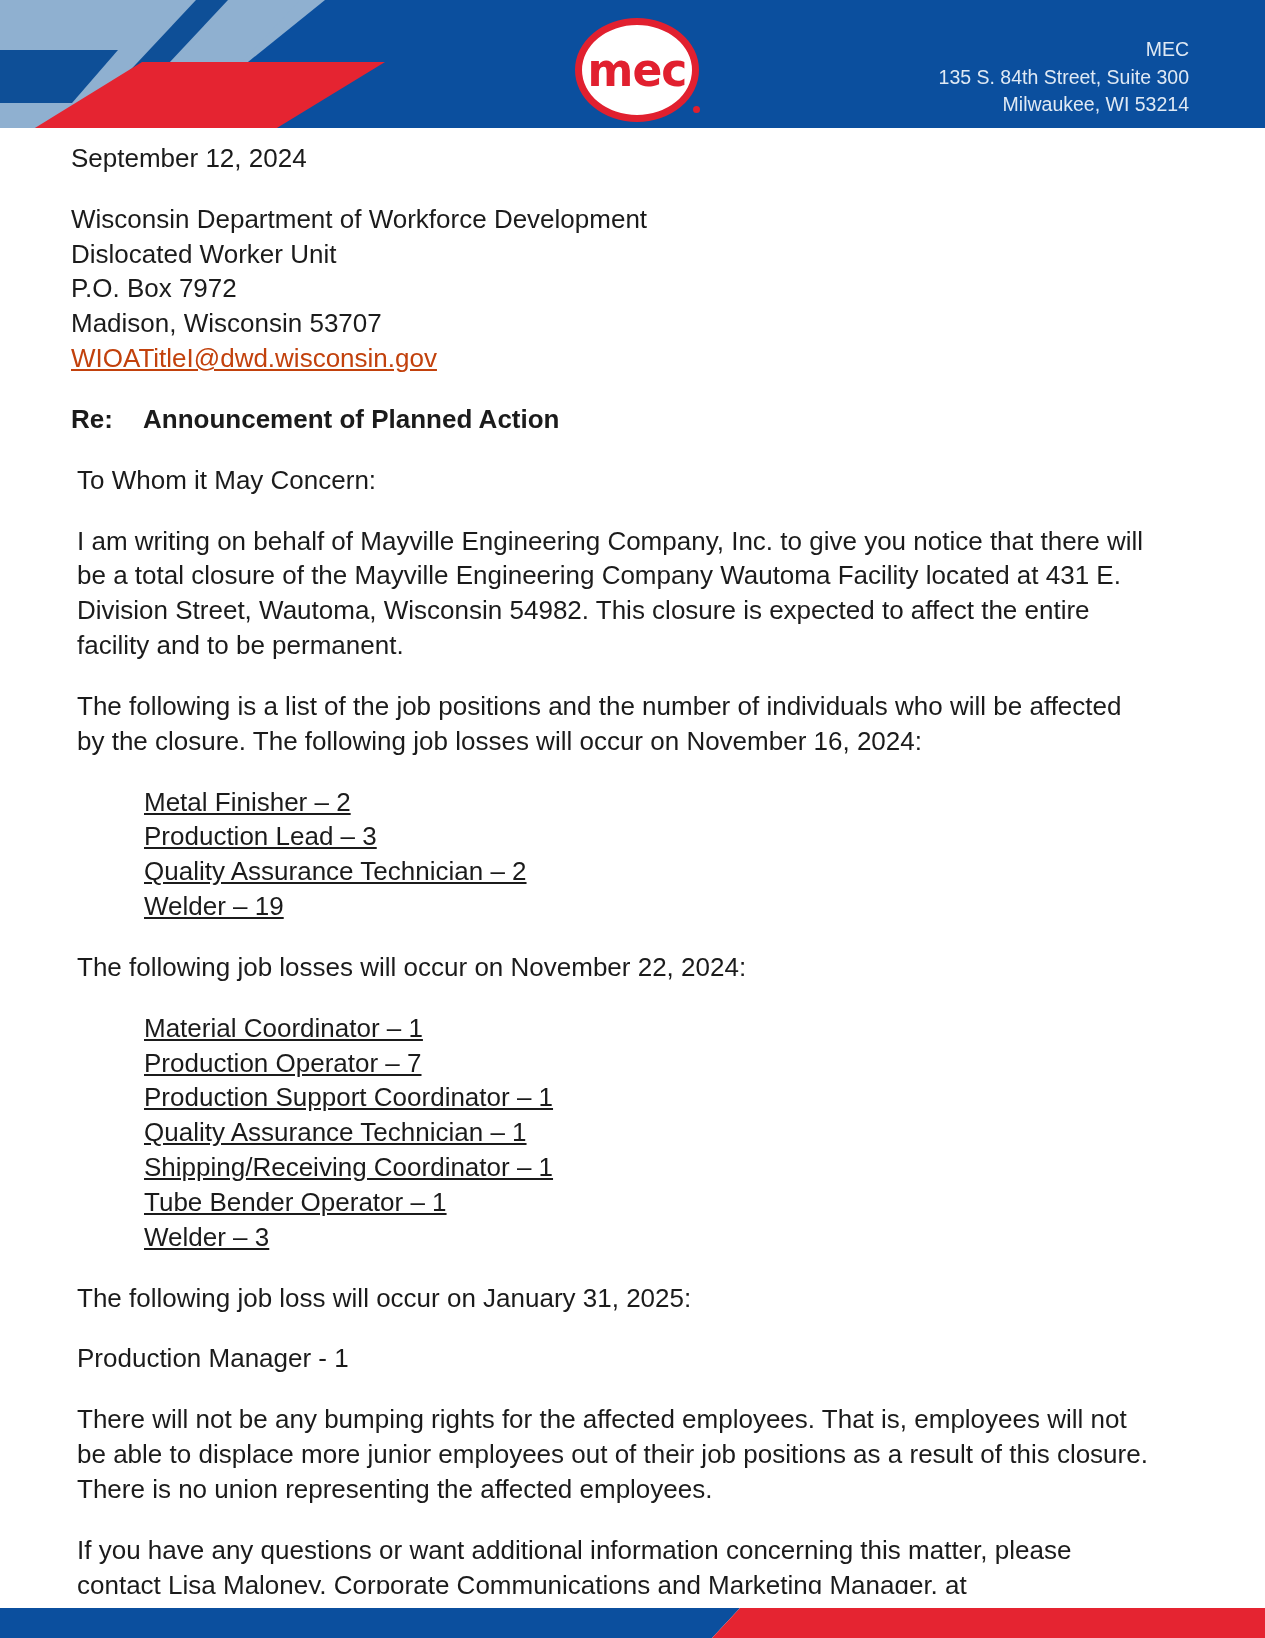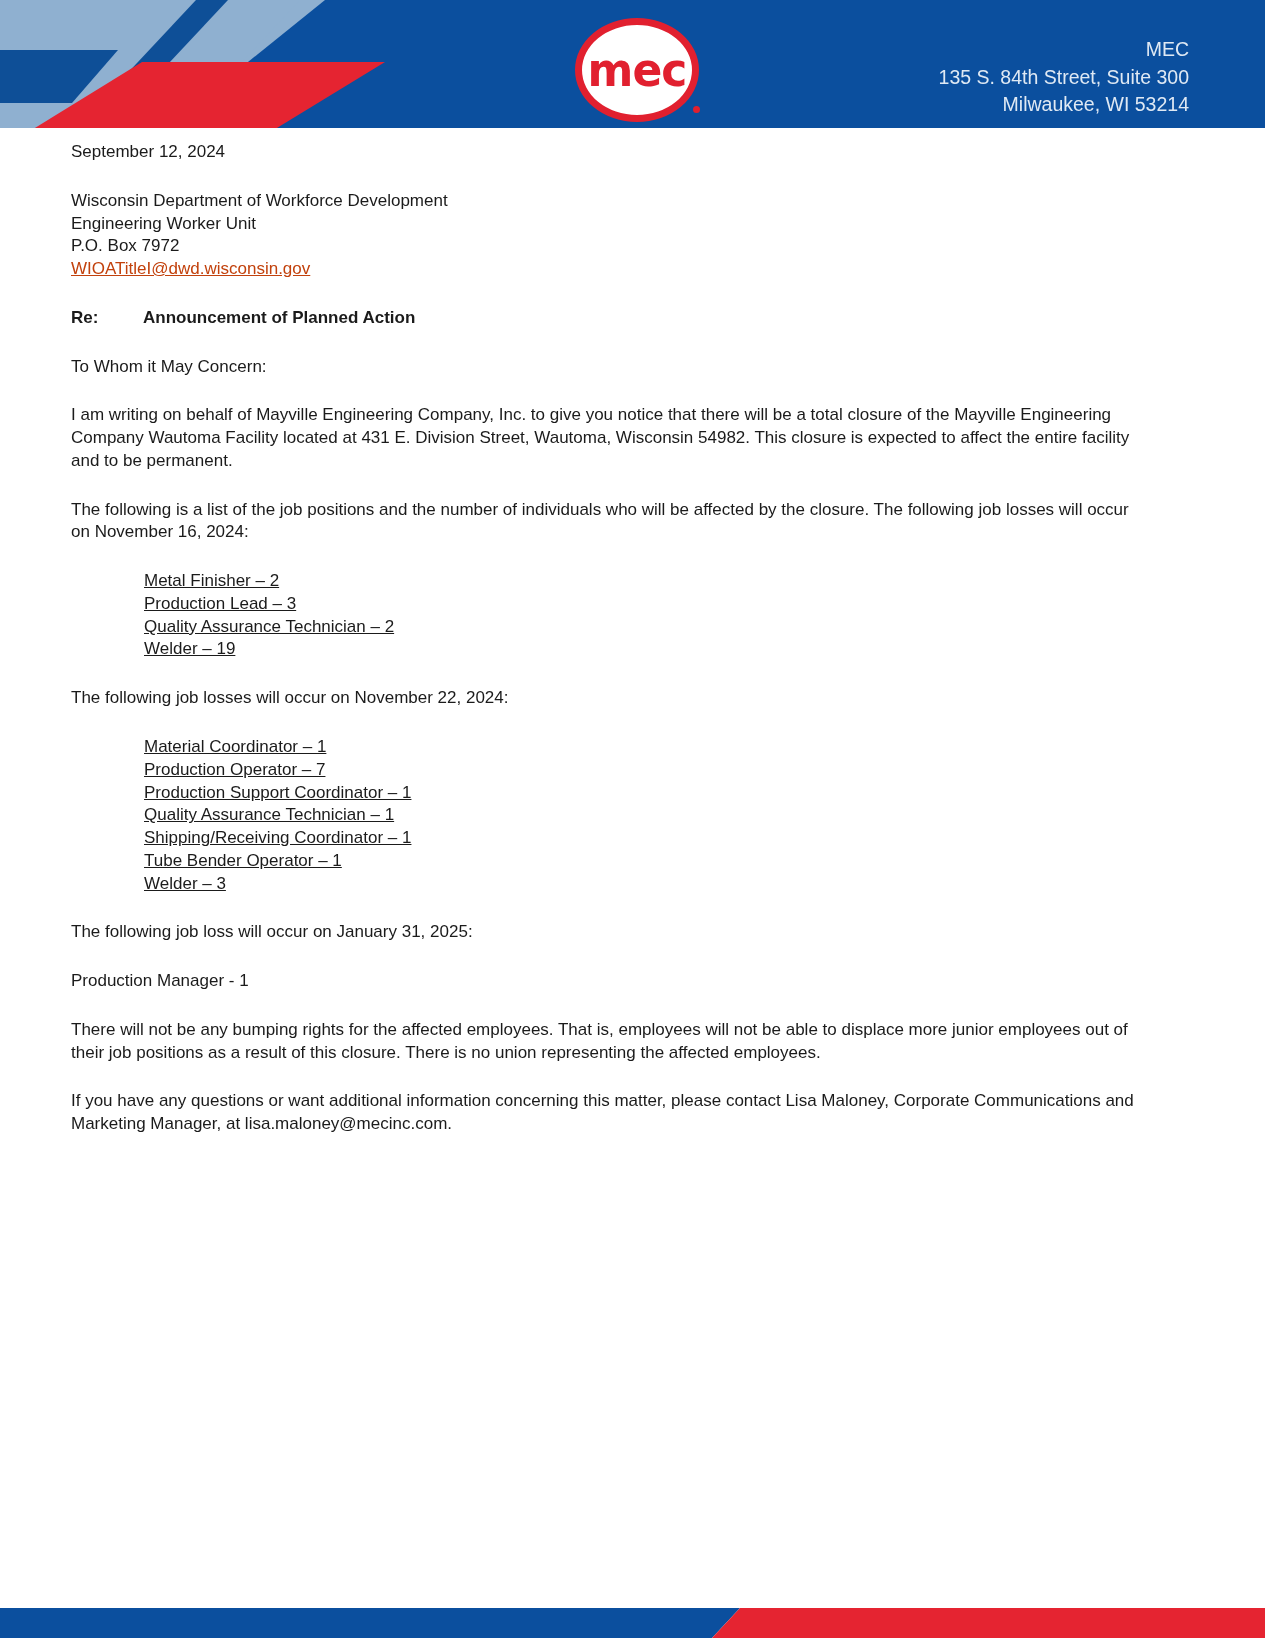--- a/index.html
+++ b/index.html
@@ -83,36 +83,36 @@
 
   
   .page {
     position: absolute;
     left: 0;
     top: 141px;
     width: 1265px;
   }
   .content {
     padding: 0 116px 0 71px;
-    font-size: 17px;
+    font-size: 26px;
     line-height: 1.34;
     color: #1b1b1b;
   }
   .block { margin: 0 0 26px 0; }
   .addr-line { margin: 0; }
   .email-link {
     color: #c2410c;
     text-decoration: underline;
   }
   .re-line {
     font-weight: bold;
     margin: 0 0 26px 0;
   }
   .re-label { display: inline-block; width: 72px; }
-  .para { margin: 0 0 26px 0; text-align: left; }
+  .para { margin: 0 0 26px 6px; text-align: left; }
   .joblist {
     margin: 0 0 26px 0;
     padding-left: 73px;
   }
   .joblist div { margin: 0; text-decoration: underline; }
 
   
   .footer {
     position: absolute;
     left: 0;
@@ -166,22 +166,23 @@
   </div>
 </div>
 
 <div class="page">
   <div class="content">
 
     <p class="block">September 12, 2024</p>
 
     <div class="block">
       <div class="addr-line">Wisconsin Department of Workforce Development</div>
-      <div class="addr-line">Engineering Worker Unit</div>
+      <div class="addr-line">Dislocated Worker Unit</div>
       <div class="addr-line">P.O. Box 7972</div>
+      <div class="addr-line">Madison, Wisconsin 53707</div>
       <div class="addr-line"><a class="email-link" href="#">WIOATitleI@dwd.wisconsin.gov</a></div>
     </div>
 
     <p class="re-line">
       <span class="re-label">Re:</span><span>Announcement of Planned Action</span>
     </p>
 
     <p class="para">To Whom it May Concern:</p>
 
     <p class="para">I am writing on behalf of Mayville Engineering Company, Inc. to give you notice that there will be a total closure of the Mayville Engineering Company Wautoma Facility located at 431 E. Division Street, Wautoma, Wisconsin 54982. This closure is expected to affect the entire facility and to be permanent.</p>

